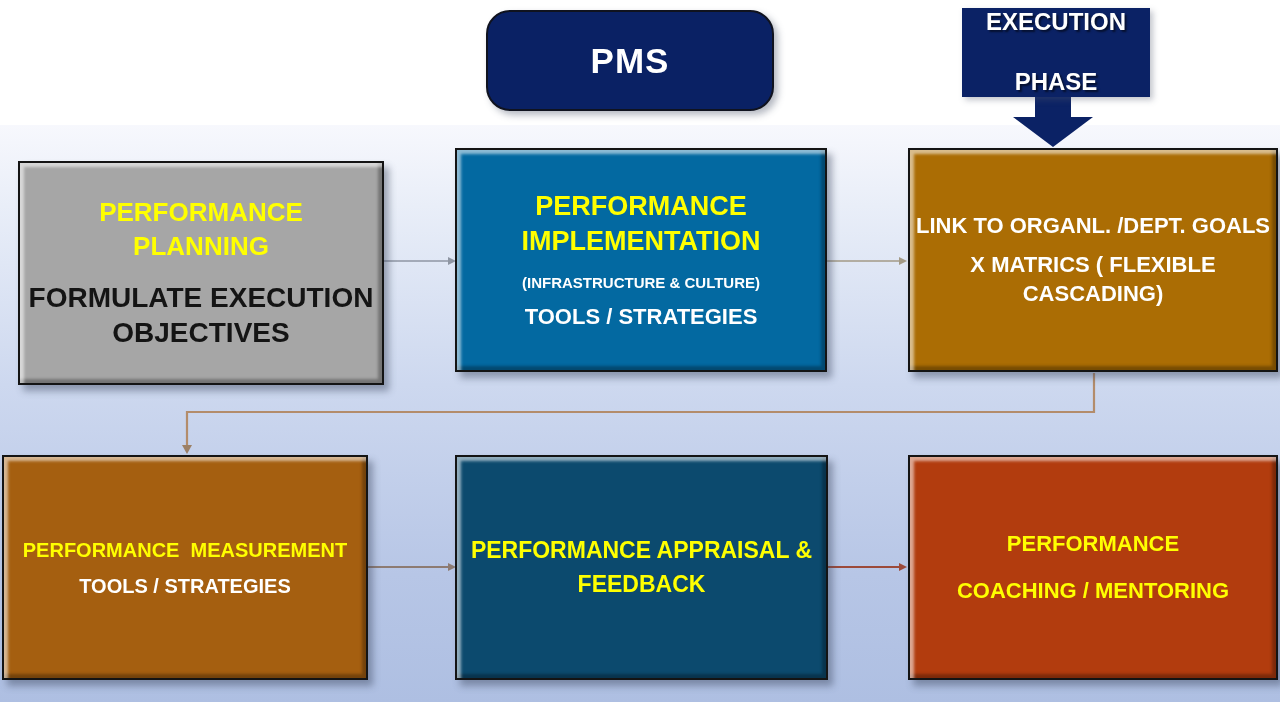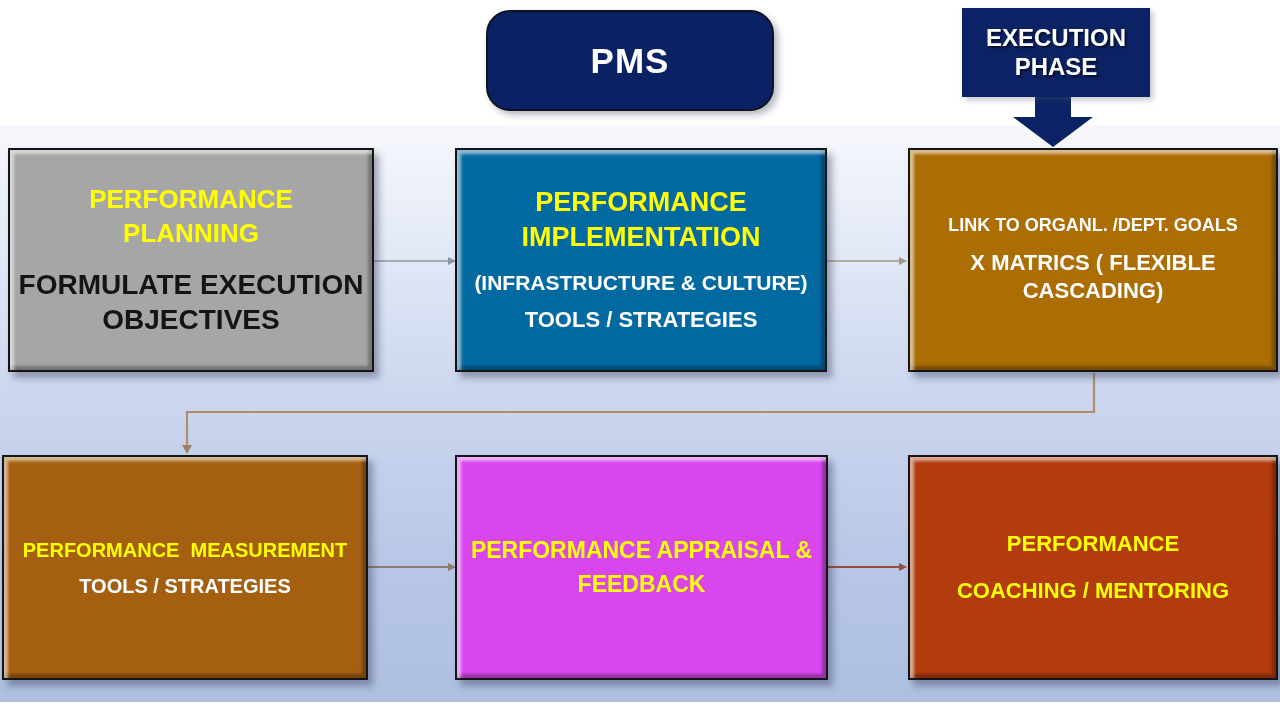--- a/index.html
+++ b/index.html
@@ -19,57 +19,57 @@
   .pms{
     position:absolute;left:486px;top:10px;width:284px;height:97px;
     border:2px solid #10131f;border-radius:24px;
     display:flex;align-items:center;justify-content:center;
     box-shadow:4px 4px 7px rgba(90,100,120,.45);
   }
   .pms span{color:#ffffff;font-weight:bold;font-size:35px;letter-spacing:1px;}
 
   .exec{
     position:absolute;left:962px;top:8px;width:188px;height:89px;
-    display:flex;flex-direction:column;align-items:center;justify-content:center;
+    display:flex;flex-direction:column;align-items:center;justify-content:space-between;
     box-shadow:3px 3px 6px rgba(80,90,110,.35);
   }
   .exec div{
     color:#ffffff;font-weight:bold;font-size:24px;line-height:1.2;
     text-shadow:2px 2px 2px rgba(0,0,0,.55);
   }
 
   .box{
     position:absolute;
     border:2px solid #141414;
     box-shadow:inset 4px 4px 3px rgba(255,255,255,.55),
                inset -4px -4px 3px rgba(0,0,0,.30),
                5px 6px 7px rgba(60,70,95,.45);
     display:flex;flex-direction:column;align-items:center;justify-content:center;
     text-align:center;box-sizing:border-box;
   }
   .row1{top:148px;height:224px;}
   .row2{top:455px;height:225px;}
-  .b1{left:8px;width:366px;}
+  .b1{left:18px;width:366px;margin-top:13px;}
   .b2{left:455px;width:372px;}
   .b3{left:908px;width:370px;}
   .b4{left:2px;width:366px;}
   .b5{left:455px;width:373px;}
   .b6{left:908px;width:370px;}
 
   .tl{white-space:pre-wrap;font-weight:bold;line-height:1.3;}
   .yellow{color:#ffff00;}
   .white{color:#ffffff;}
   .black{color:#141414;}
 
   .b1 .title{font-size:26px;max-width:280px;margin-bottom:16px;}
   .b1 .sub{font-size:28px;max-width:352px;line-height:1.25;}
   .b2 .title{font-size:27px;max-width:310px;margin-bottom:14px;}
-  .b2 .l2{font-size:21px;margin-bottom:10px;}
+  .b2 .l2{font-size:15px;margin-bottom:10px;}
   .b2 .l3{font-size:22px;}
-  .b3 .l1{font-size:18px;margin-bottom:11px;}
+  .b3 .l1{font-size:22px;margin-bottom:11px;}
   .b3 .l2{font-size:24px;margin-bottom:10px;}
   .b3 .l3{font-size:22px;}
   .b4 .l1{font-size:20px;margin-bottom:10px;}
   .b4 .l2{font-size:20px;}
   .b5 .title{font-size:23px;max-width:350px;line-height:1.45;}
   .b6 .l1{font-size:22px;margin-bottom:18px;}
   .b6 .l2{font-size:22px;}
 </style>
 </head>
 <body>
@@ -129,21 +129,21 @@
   <div class="box row1 b3" style="background-color: rgb(171, 109, 4);">
     <div class="tl white l1">LINK TO ORGANL. /DEPT. GOALS</div>
     <div class="tl white l3">X MATRICS ( FLEXIBLE CASCADING)</div>
   </div>
 
   <div class="box row2 b4" style="background-color: rgb(165, 95, 16);">
     <div class="tl yellow l1">PERFORMANCE  MEASUREMENT</div>
     <div class="tl white l2">TOOLS / STRATEGIES</div>
   </div>
 
-  <div class="box row2 b5" style="background-color: #d946ef;">
+  <div class="box row2 b5" style="background-color: #0c4a6e;">
     <div class="tl yellow title">PERFORMANCE APPRAISAL &amp; FEEDBACK</div>
   </div>
 
   <div class="box row2 b6" style="background-color: rgb(178, 60, 14);">
     <div class="tl yellow l1">PERFORMANCE</div>
     <div class="tl yellow l2">COACHING / MENTORING</div>
   </div>
 
 </div>
 

